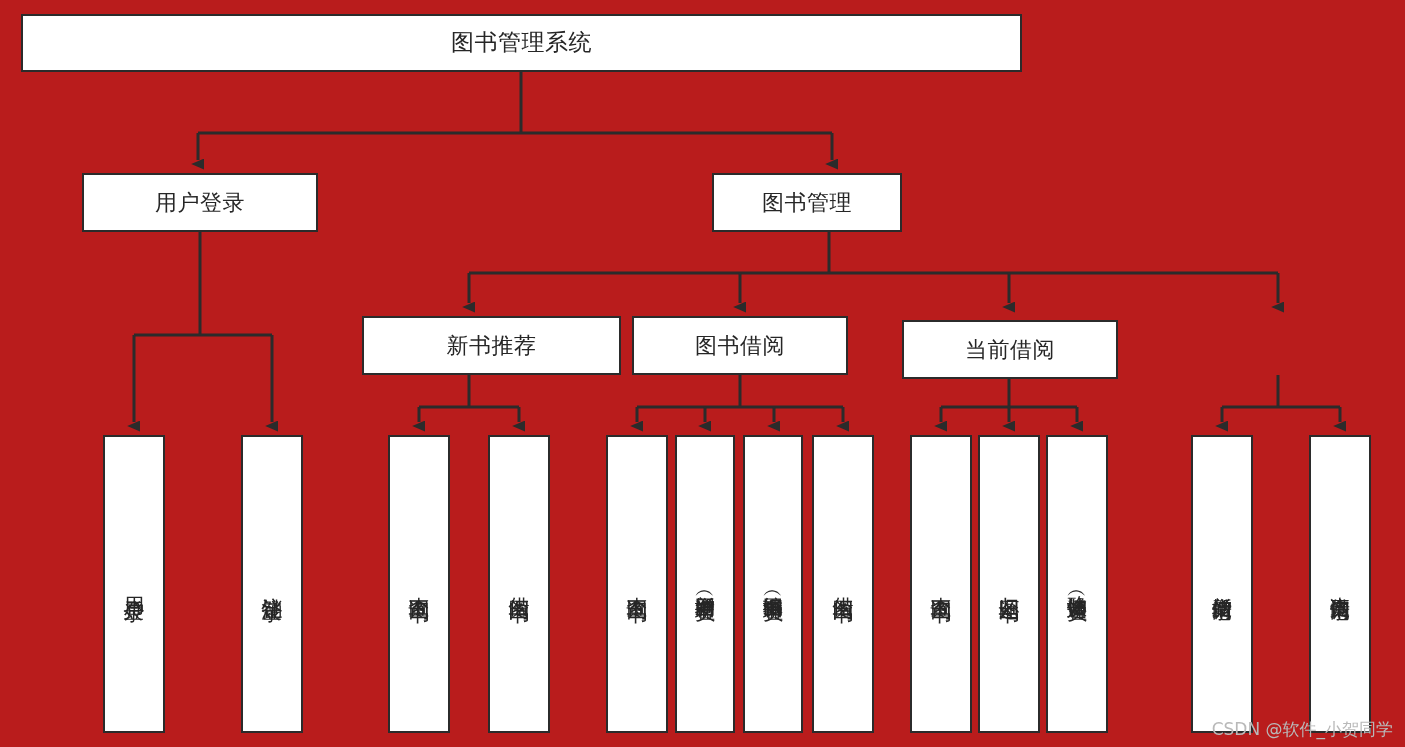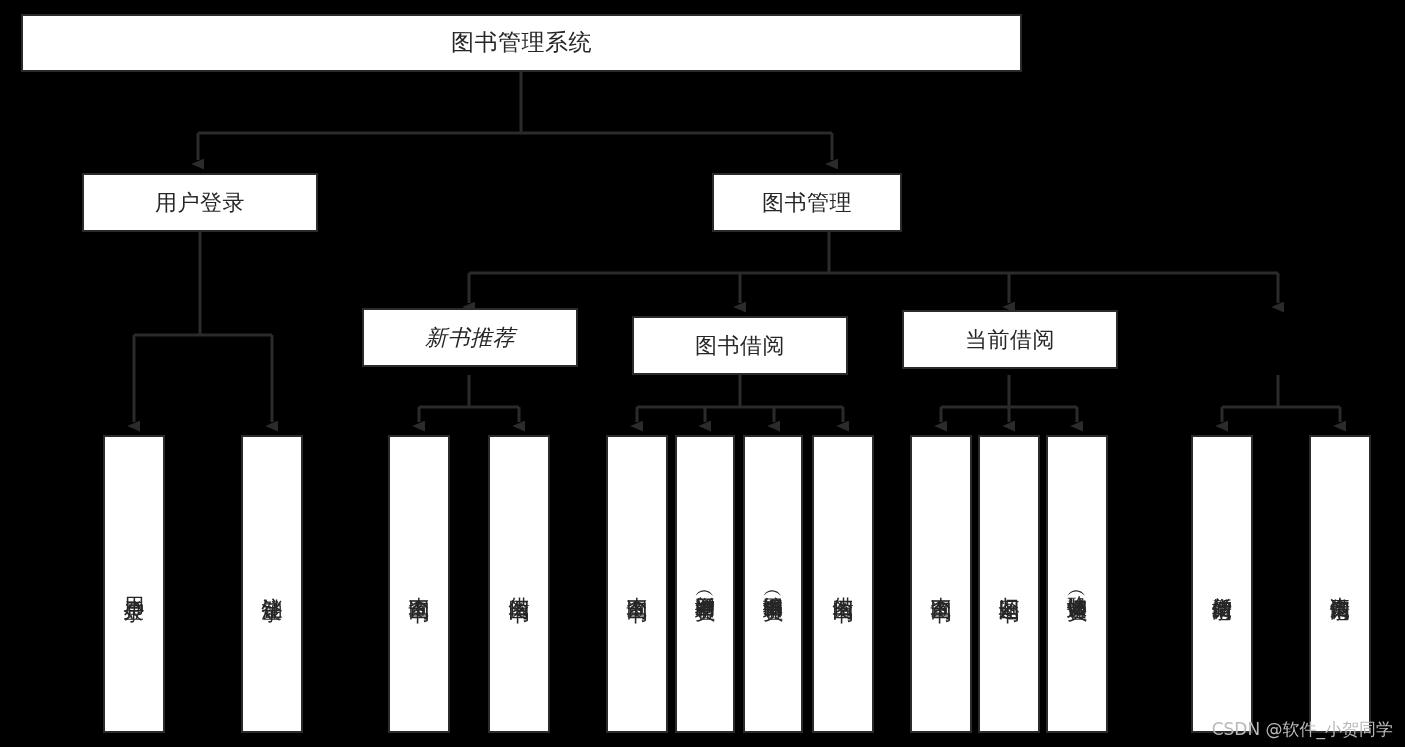--- a/index.html
+++ b/index.html
@@ -8,21 +8,21 @@
     padding: 0;
     background: #ffffff;
   }
   body {
     font-family: "DejaVu Sans", "Liberation Sans", sans-serif;
   }
   #diagram-root {
     position: relative;
     width: 1405px;
     height: 747px;
-    background: #000000;
+    background: #b91c1c;
     overflow: hidden;
   }
   #edges-layer {
     position: absolute;
     left: 0;
     top: 0;
     width: 1405px;
     height: 747px;
     pointer-events: none;
   }
@@ -141,29 +141,29 @@
   </div>
 
   <div class="node horiz" style="left:82px; top:173px; width:236px; height:59px;">
     <span class="node-label">用户登录</span>
   </div>
 
   <div class="node horiz" style="left:712px; top:173px; width:190px; height:59px;">
     <span class="node-label">图书管理</span>
   </div>
 
-  <div class="node horiz" style="left:362px; top:308px; width:216px; height:59px;font-style:italic;">
+  <div class="node horiz" style="left:362px; top:316px; width:259px; height:59px;">
     <span class="node-label">新书推荐</span>
   </div>
 
   <div class="node horiz" style="left:632px; top:316px; width:216px; height:59px;">
     <span class="node-label">图书借阅</span>
   </div>
 
-  <div class="node horiz" style="left:902px; top:310px; width:216px; height:59px;">
+  <div class="node horiz" style="left:902px; top:320px; width:216px; height:59px;">
     <span class="node-label">当前借阅</span>
   </div>
 
 
   <div class="node vert" style="left:103px; top:435px; width:62px; height:298px;">
     <span class="node-label">用户登录</span>
   </div>
   <div class="node vert" style="left:241px; top:435px; width:62px; height:298px;">
     <span class="node-label">注销登录</span>
   </div>

